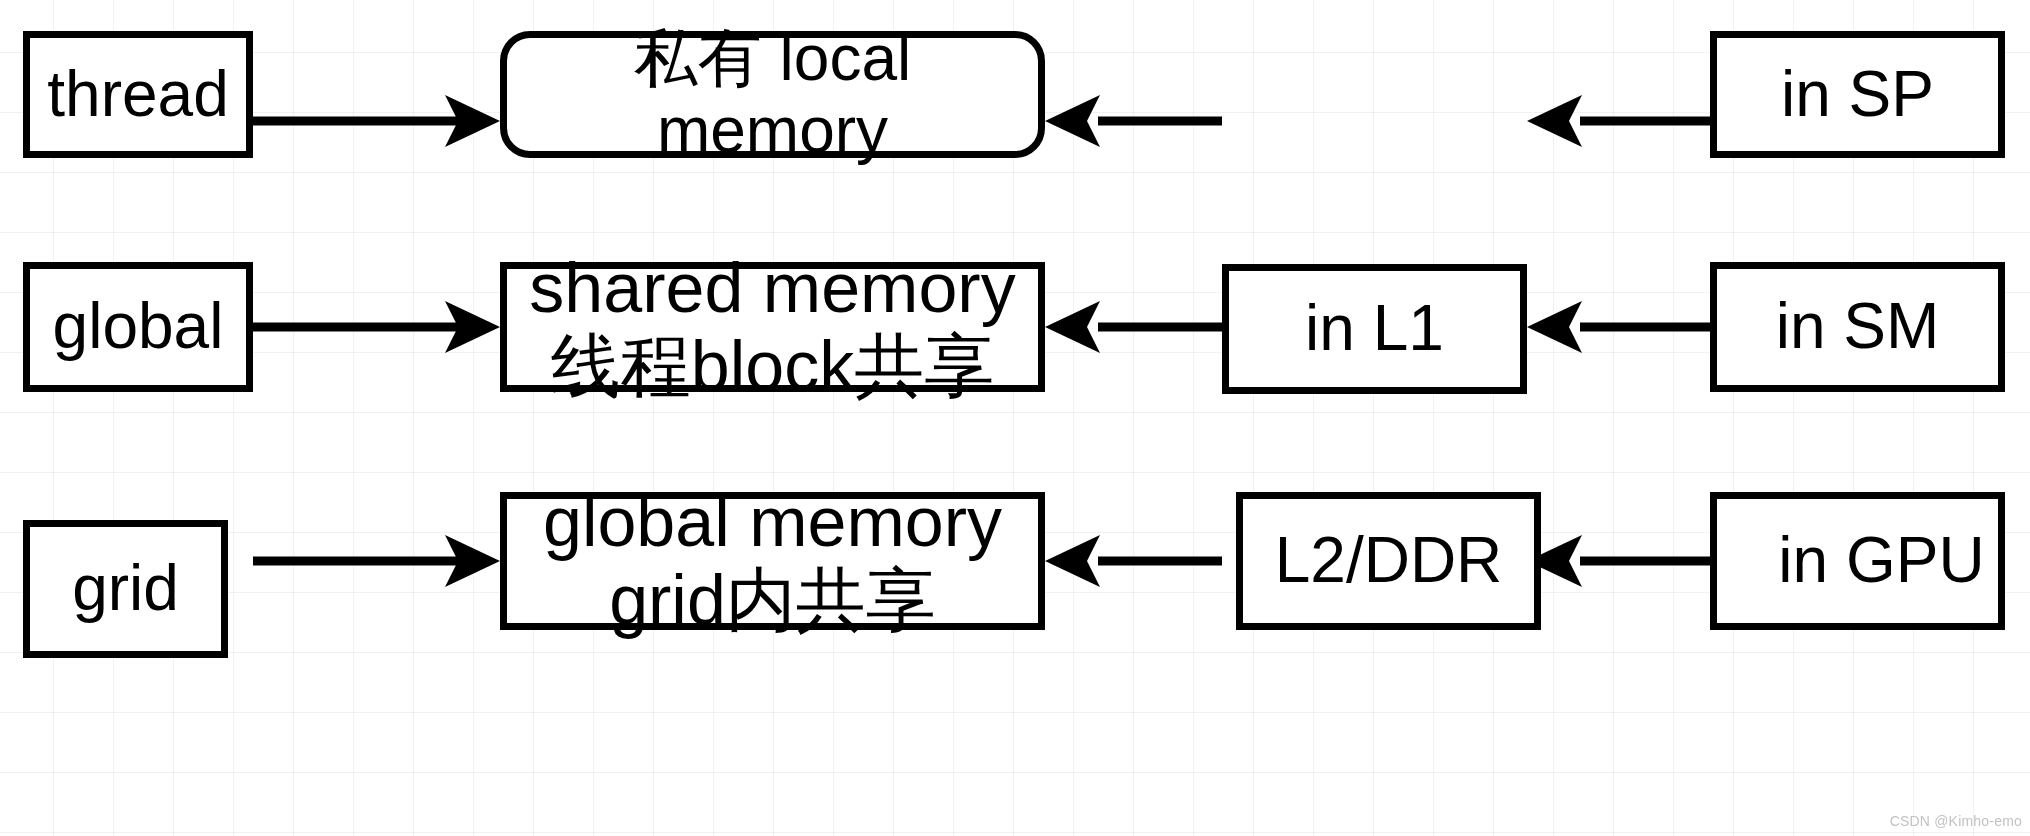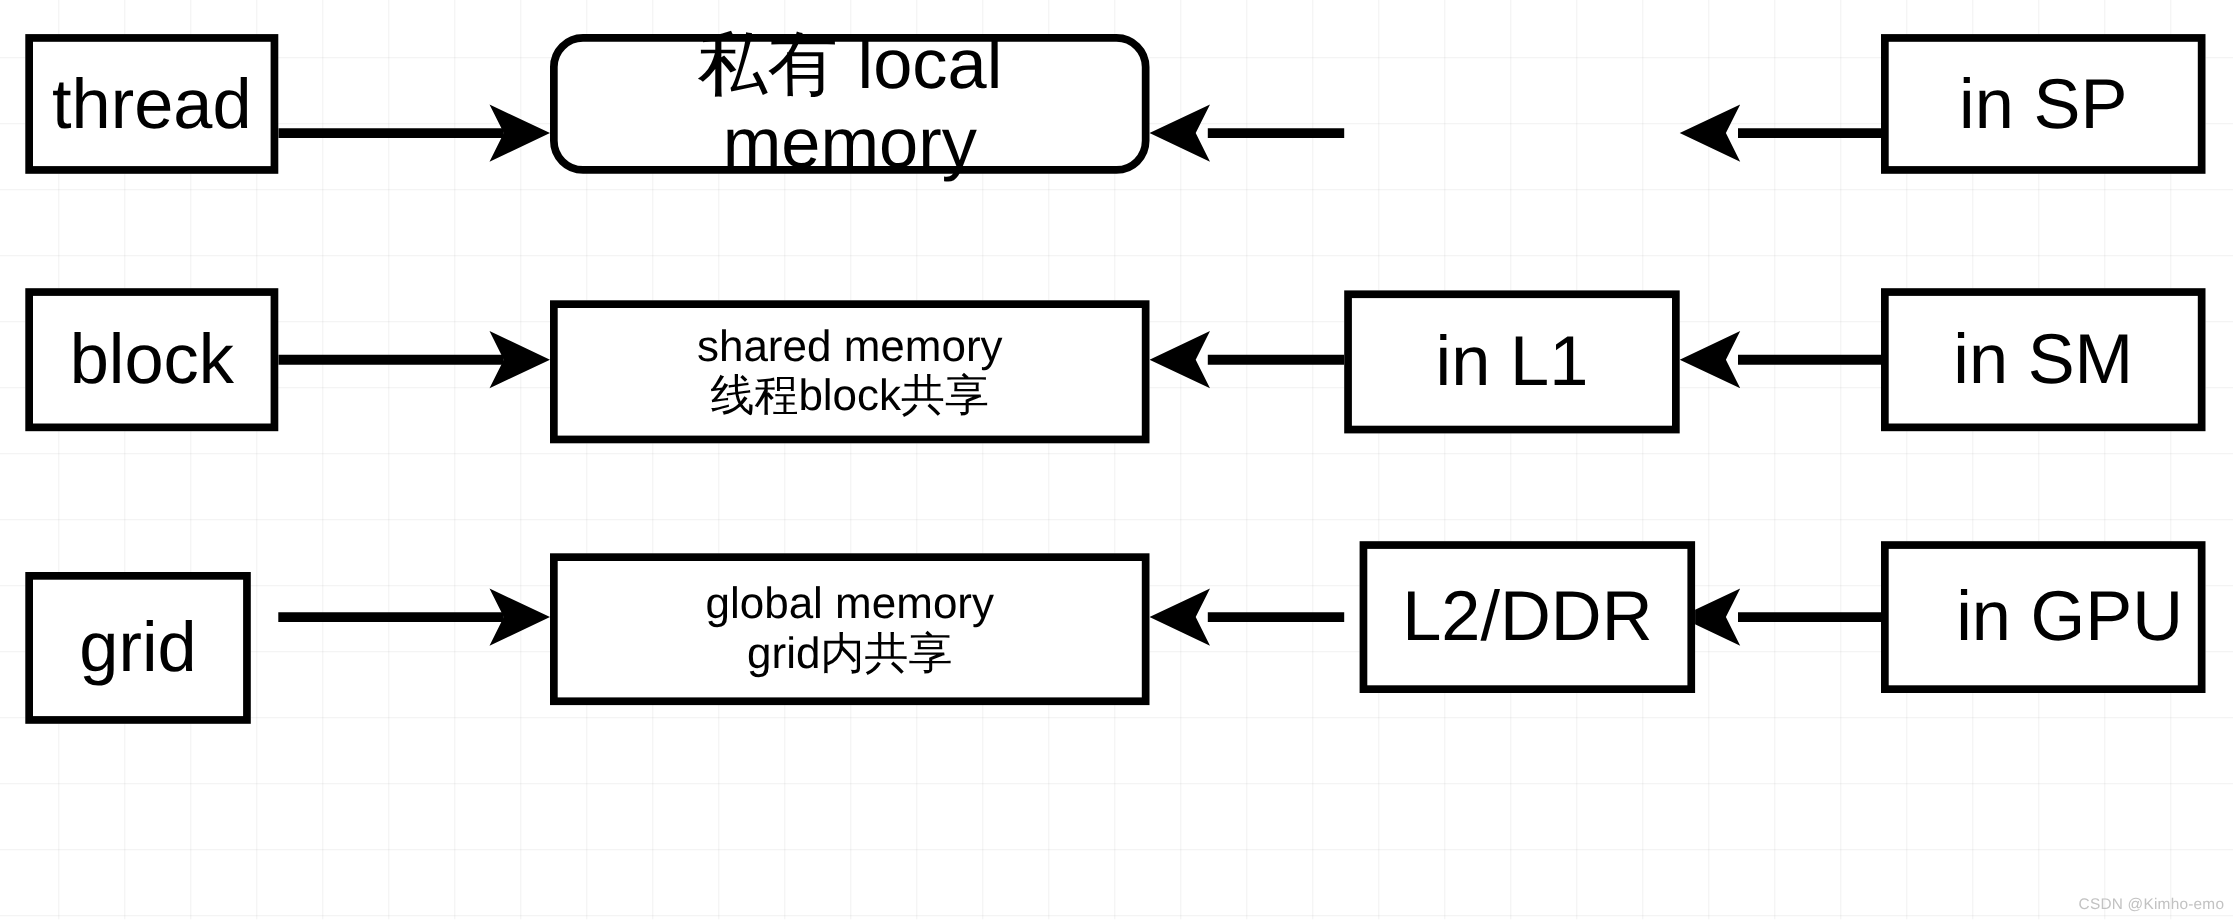--- a/index.html
+++ b/index.html
@@ -31,21 +31,21 @@
     text-align: center;
     color: #000000;
     line-height: 1.12;
     z-index: 3;
   }
   .node .txt {
     display: block;
     white-space: pre-line;
     padding: 0 6px;
   }
-  .fs-medium { font-size: 40px; margin-top: 11px; }
+  .fs-medium { font-size: 70px; }
   .fs-large  { font-size: 64px; }
 
   .edge {
     position: absolute;
     z-index: 2;
   }
   .edge svg { display: block; overflow: visible; }
 
   .watermark {
     position: absolute;
@@ -93,21 +93,21 @@
       <line x1="183" y1="37" x2="53" y2="37" stroke="#000" stroke-width="9"></line>
       <path d="M 0 37 L 55 11 L 42 37 L 55 63 Z" fill="#000"></path>
     </svg>
   </div>
 
   <div class="node fs-large" style="left:1710px; top:31px; width:295px; height:127px;">
     <span class="txt">in SP</span>
   </div>
 
   <div class="node fs-large" style="left:23px; top:262px; width:230px; height:130px;">
-    <span class="txt">block</span>
+    <span class="txt">global</span>
   </div>
 
   <div class="edge" style="left:253px; top:290px; width:247px; height:74px;">
     <svg width="247" height="74" viewBox="0 0 247 74">
       <line x1="0" y1="37" x2="205" y2="37" stroke="#000" stroke-width="9"></line>
       <path d="M 247 37 L 192 11 L 205 37 L 192 63 Z" fill="#000"></path>
     </svg>
   </div>
 
   <div class="node fs-medium" style="left:500px; top:262px; width:545px; height:130px;">

